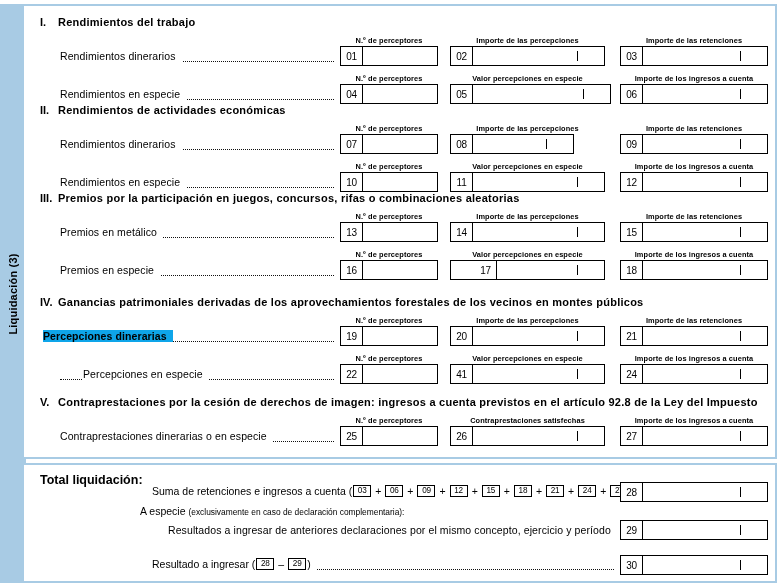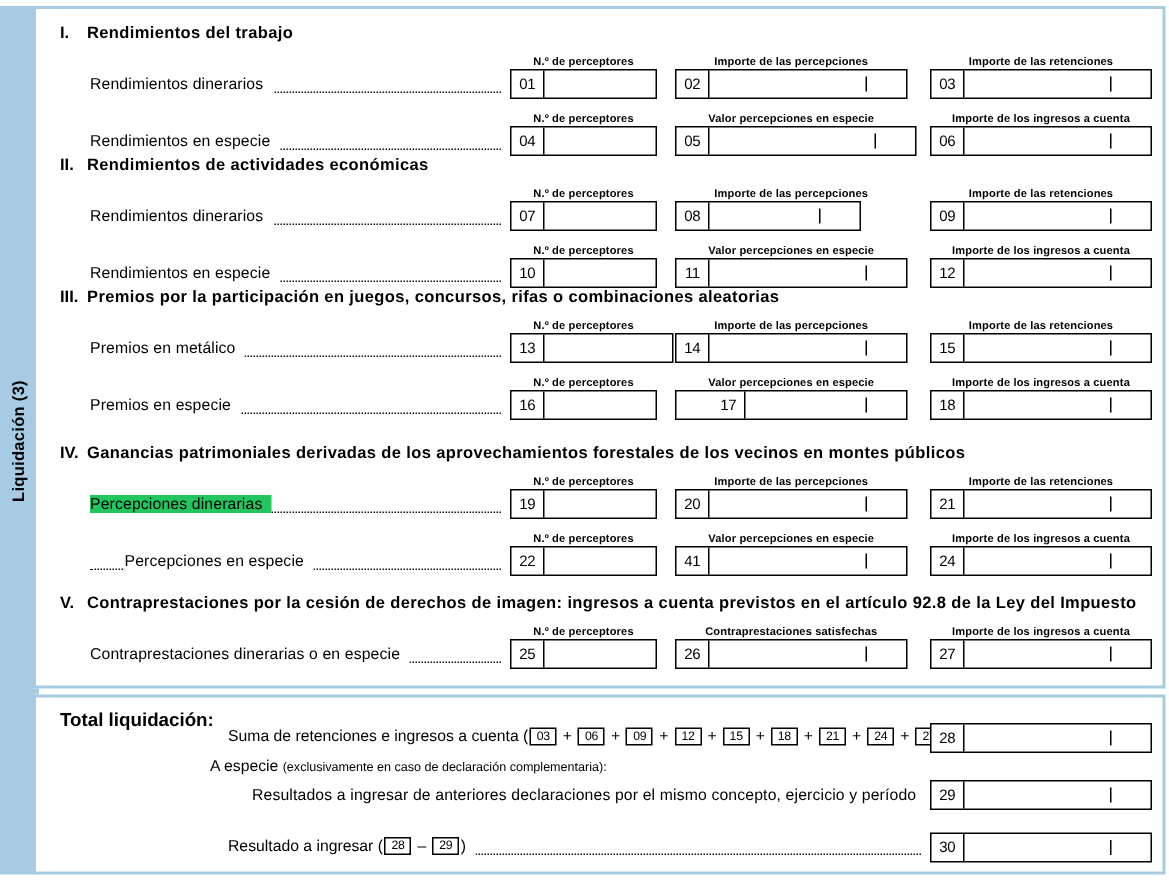--- a/index.html
+++ b/index.html
@@ -201,21 +201,21 @@
         <div class="num">12</div>
         <div class="val">
           <div class="dec"></div>
         </div>
       </div>
       <div class="sec-num" style="left: 40px; top: 192px;">III.</div>
       <div class="sec-title" style="left: 58px; top: 192px;">Premios por la participación en juegos, concursos, rifas o combinaciones aleatorias</div>
       <div class="row-label" style="left: 60px; top: 226px; background: rgb(255, 255, 255); padding-right: 6px; z-index: 2;">Premios en metálico</div>
       <div class="leader" style="left: 60px; top: 237px; width: 274px;"></div>
       <div class="col-head" style="left: 340px; top: 212px; width: 98px;">N.º de perceptores</div>
-      <div class="fbox" style="left: 340px; top: 222px; width: 109px;">
+      <div class="fbox" style="left: 340px; top: 222px; width: 98px;">
         <div class="num">13</div>
         <div class="val"></div>
       </div>
       <div class="col-head" style="left: 450px; top: 212px; width: 155px;">Importe de las percepciones</div>
       <div class="fbox" style="left: 450px; top: 222px; width: 155px;">
         <div class="num">14</div>
         <div class="val">
           <div class="dec"></div>
         </div>
       </div>
@@ -242,21 +242,21 @@
       </div>
       <div class="col-head" style="left: 620px; top: 250px; width: 148px;">Importe de los ingresos a cuenta</div>
       <div class="fbox" style="left: 620px; top: 260px; width: 148px;">
         <div class="num">18</div>
         <div class="val">
           <div class="dec"></div>
         </div>
       </div>
       <div class="sec-num" style="left: 40px; top: 296px;">IV.</div>
       <div class="sec-title" style="left: 58px; top: 296px;">Ganancias patrimoniales derivadas de los aprovechamientos forestales de los vecinos en montes públicos</div>
-      <div class="row-label" style="left: 60px; top: 330px; background: #22c55e; padding-right: 6px; z-index: 2;">Percepciones dinerarias</div>
+      <div class="row-label" style="left: 43px; top: 330px; background: #0ea5e9; padding-right: 6px; z-index: 2; font-weight: bold;">Percepciones dinerarias</div>
       <div class="leader" style="left: 60px; top: 341px; width: 274px;"></div>
       <div class="col-head" style="left: 340px; top: 316px; width: 98px;">N.º de perceptores</div>
       <div class="fbox" style="left: 340px; top: 326px; width: 98px;">
         <div class="num">19</div>
         <div class="val"></div>
       </div>
       <div class="col-head" style="left: 450px; top: 316px; width: 155px;">Importe de las percepciones</div>
       <div class="fbox" style="left: 450px; top: 326px; width: 155px;">
         <div class="num">20</div>
         <div class="val">

